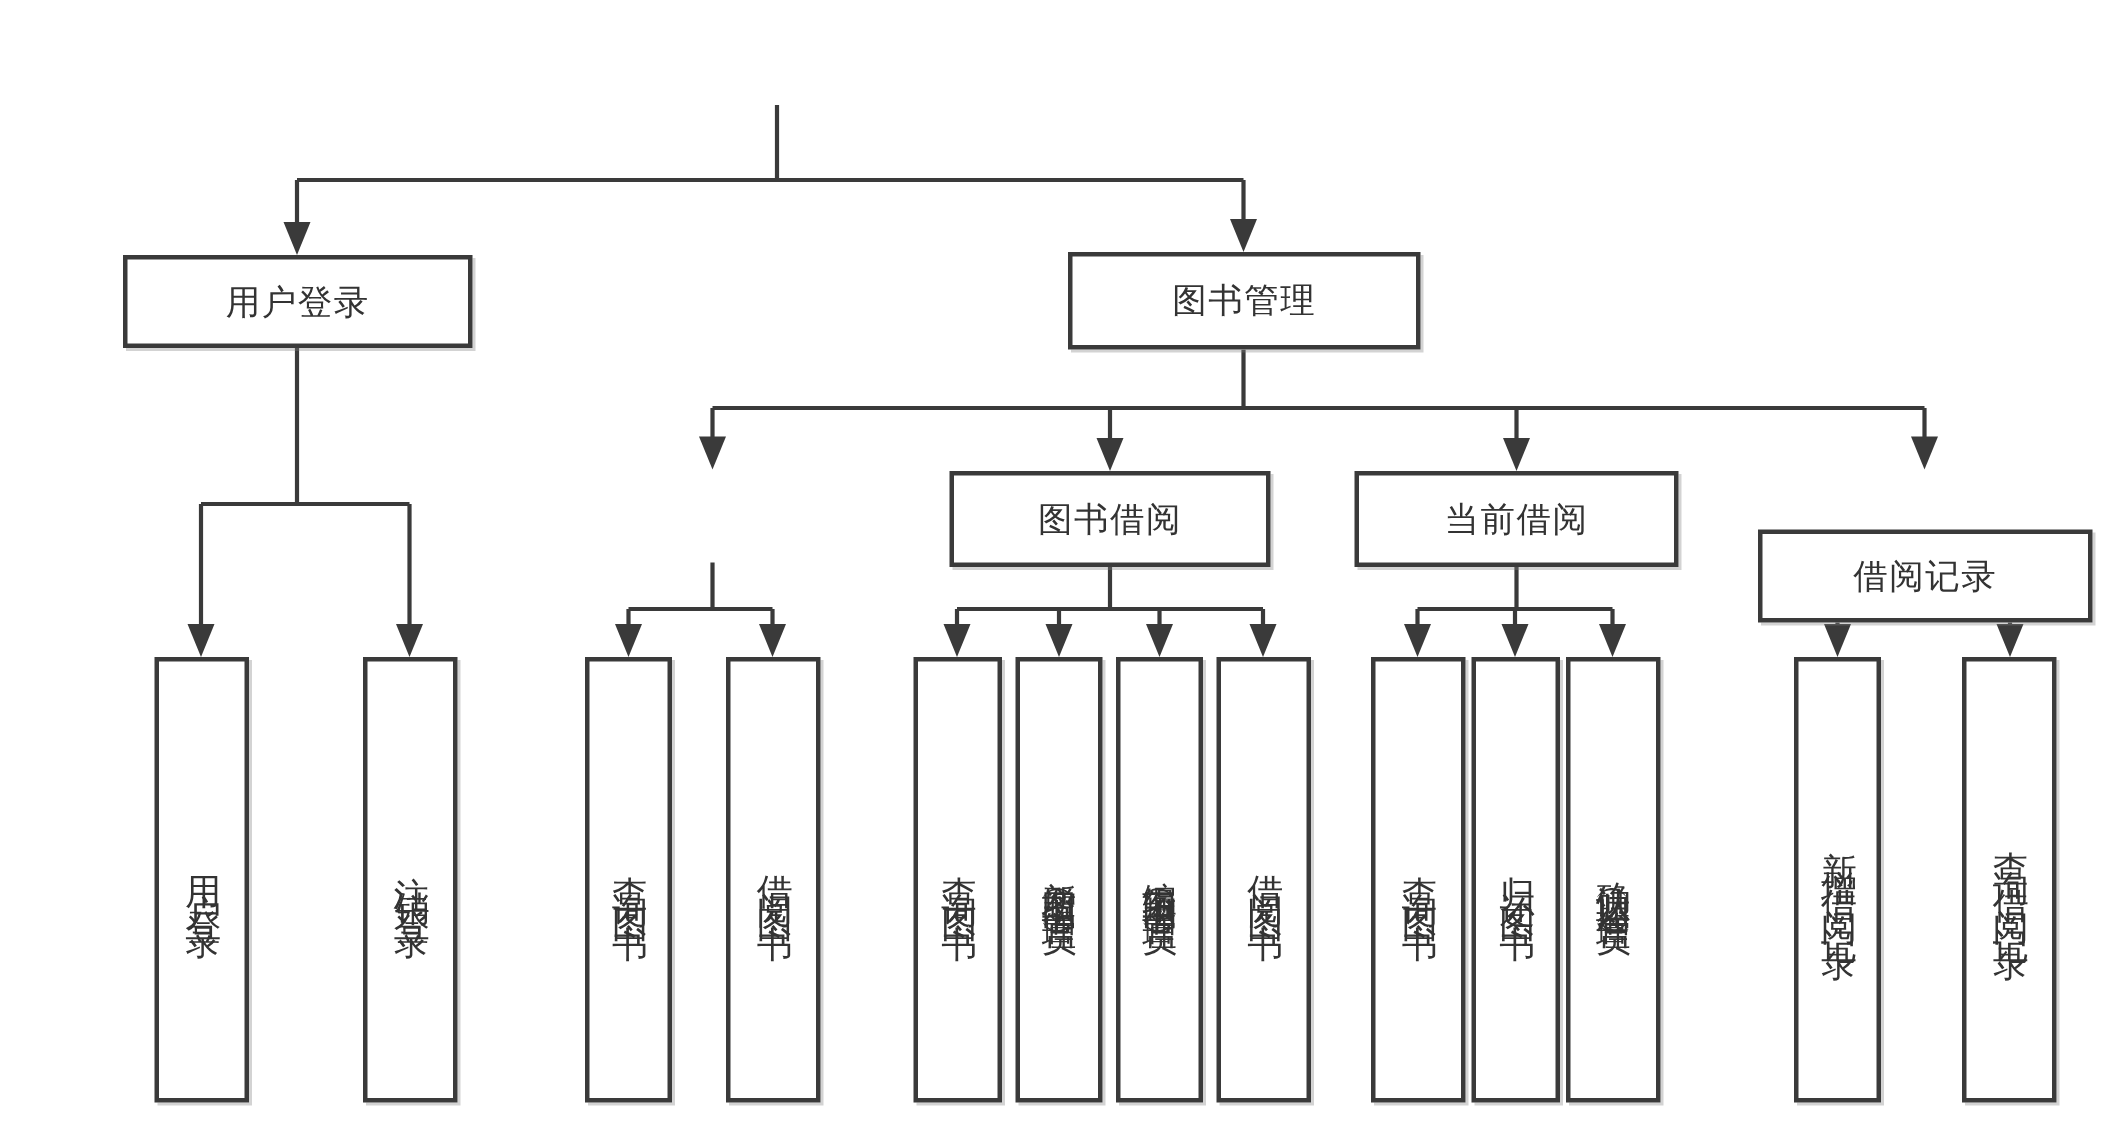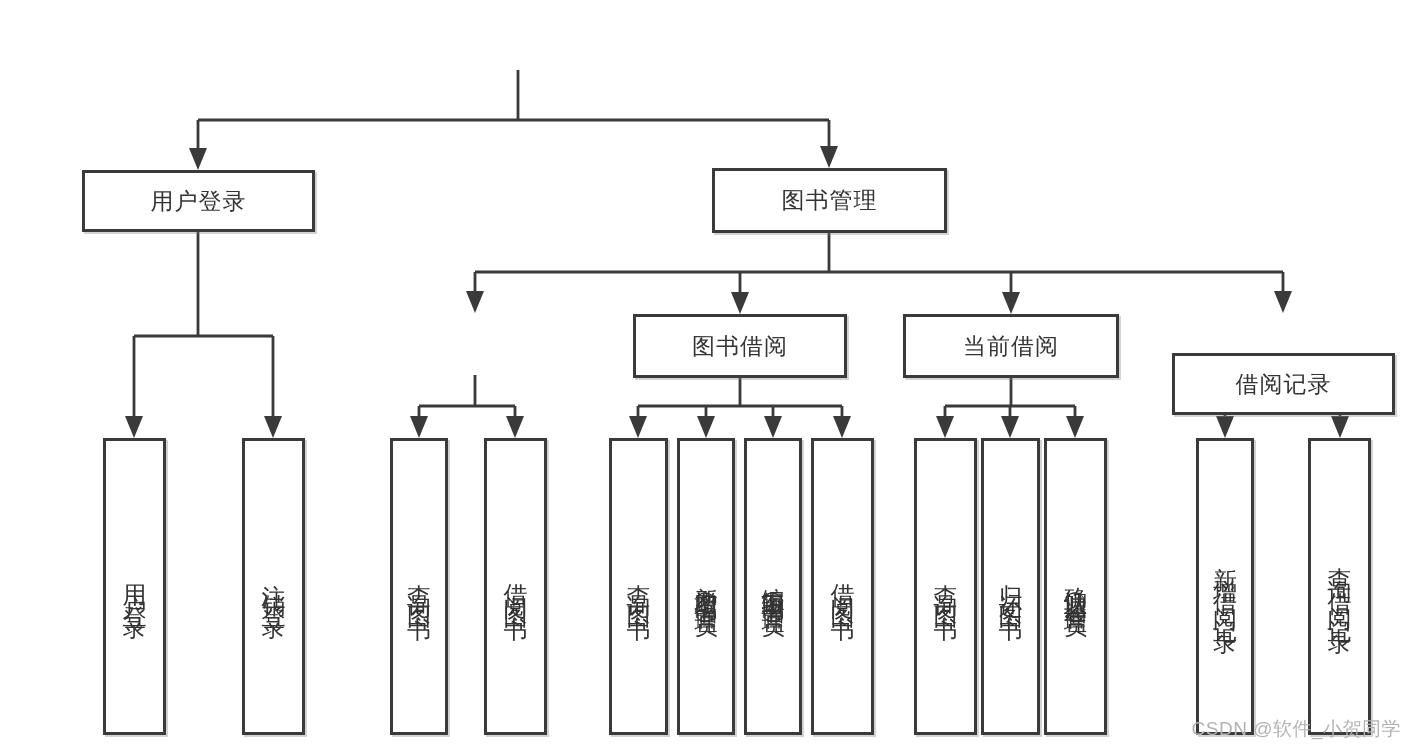--- a/index.html
+++ b/index.html
@@ -109,15 +109,14 @@
   <div class="node leaf ls9" style="left:744px;top:438px;width:58px;height:297px;">编辑图书（管理员）</div>
   <div class="node leaf ls4" style="left:811px;top:438px;width:63px;height:297px;">借阅图书</div>
 
   <div class="node leaf ls4" style="left:914px;top:438px;width:63px;height:297px;">查询图书</div>
   <div class="node leaf ls4" style="left:981px;top:438px;width:59px;height:297px;">归还图书</div>
   <div class="node leaf ls9" style="left:1044px;top:438px;width:63px;height:297px;">确认归还（管理员）</div>
 
   <div class="node leaf ls6" style="left:1196px;top:438px;width:58px;height:297px;">新增借阅记录</div>
   <div class="node leaf ls6" style="left:1308px;top:438px;width:63px;height:297px;">查询借阅记录</div>
 
-  <div id="watermark">CSDN @软件_小贺同学</div>
 
 </div>
 
 </body></html>

